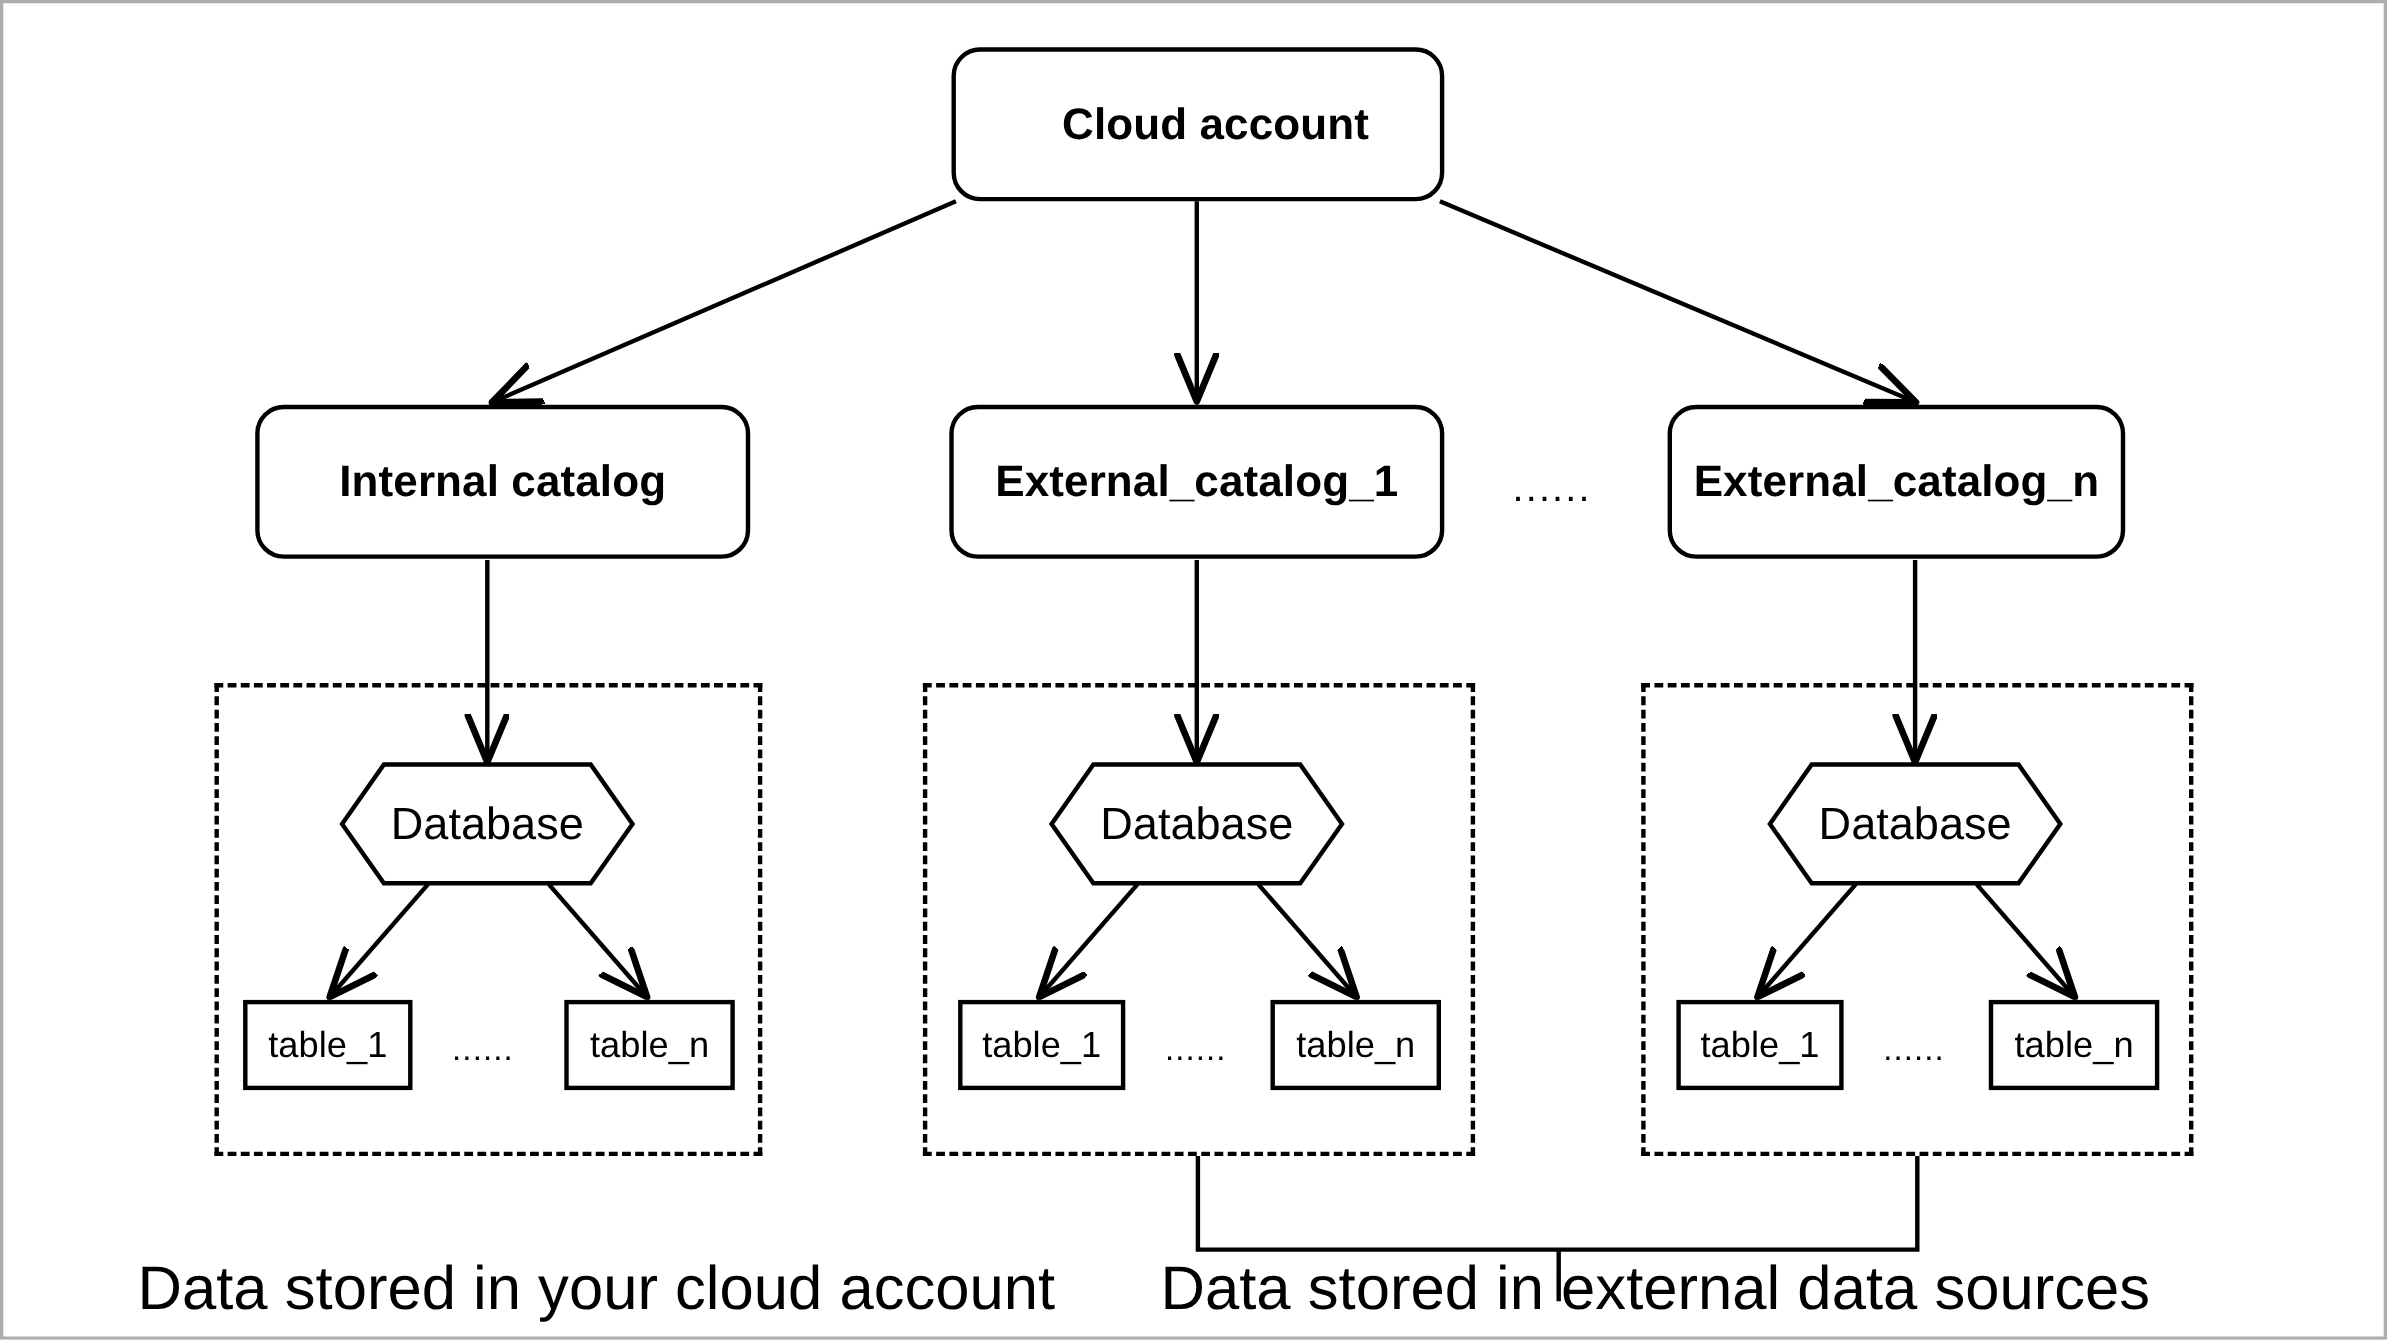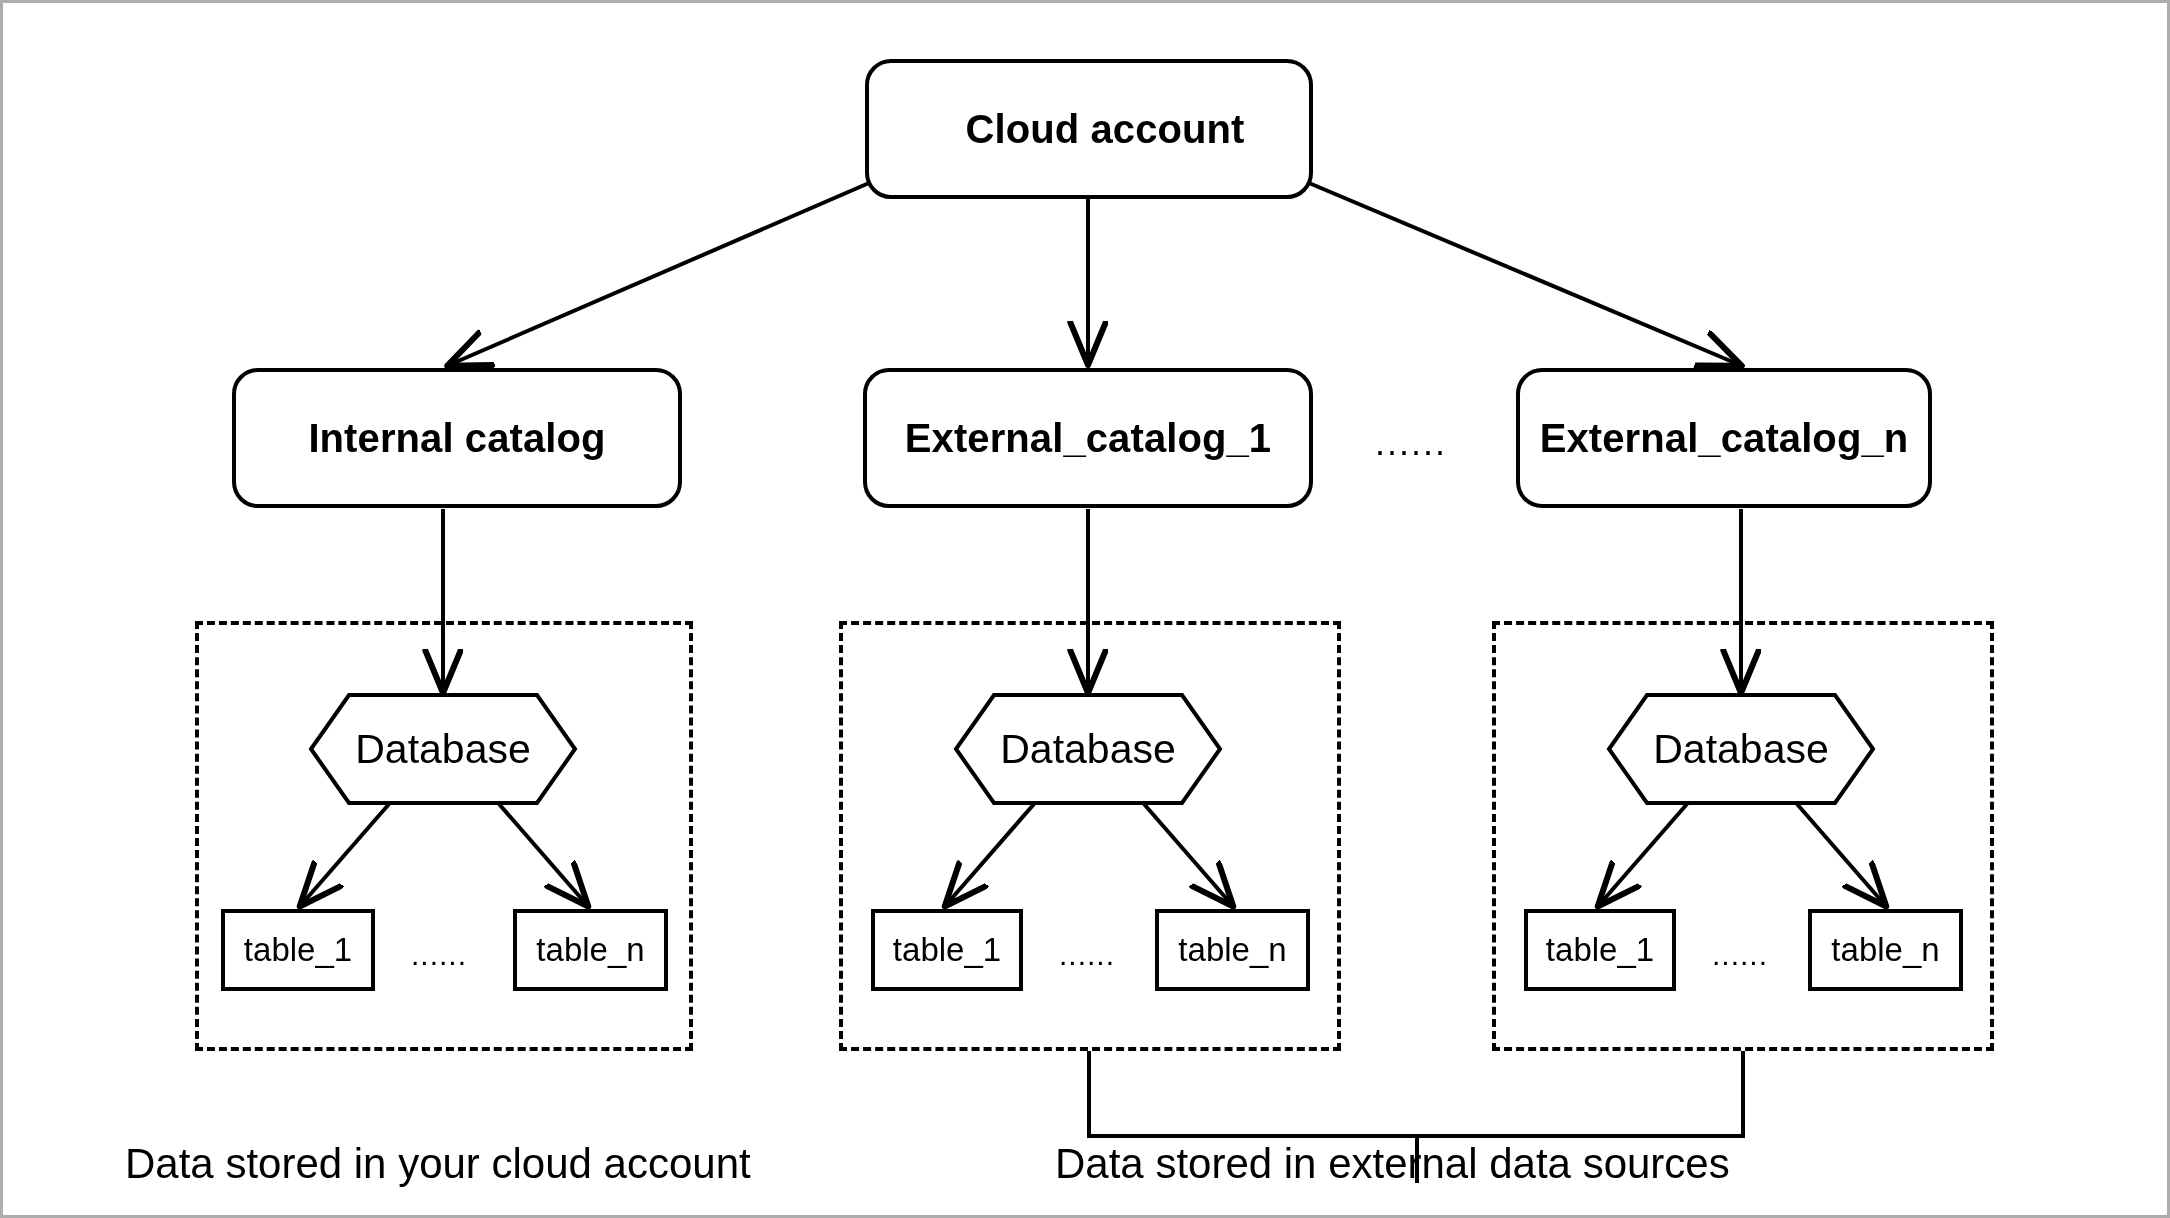--- a/index.html
+++ b/index.html
@@ -68,21 +68,21 @@
     color: #000000;
     font-family: "Liberation Sans", sans-serif;
     line-height: 1;
     white-space: nowrap;
   }
   .ellipsis-big { font-size: 36px; letter-spacing: 2px; }
   .ellipsis-small { font-size: 30px; letter-spacing: 1px; }
   .caption {
     position: absolute;
     color: #000000;
-    font-size: 42px;
+    font-size: 56px;
     font-weight: normal;
     white-space: nowrap;
     line-height: 1;
   }
 </style>
 </head>
 <body>
 
 <div id="canvas">
 
@@ -119,21 +119,21 @@
     <line x1="1794" y1="801" x2="1882" y2="902" stroke="#000000" stroke-width="4" marker-end="url(#arrowhead)"></line>
 
     <path d="M 1086,1048 L 1086,1133 L 1740,1133 L 1740,1048" fill="none" stroke="#000000" stroke-width="4"></path>
     <line x1="1414" y1="1133" x2="1414" y2="1180" stroke="#000000" stroke-width="4"></line>
   </svg>
 
   <div class="dashed-group" style="left:192px; top:618px; width:498px; height:430px;"></div>
   <div class="dashed-group" style="left:836px; top:618px; width:502px; height:430px;"></div>
   <div class="dashed-group" style="left:1489px; top:618px; width:502px; height:430px;"></div>
 
-  <div class="node rounded-node" style="left:862px; top:56px; width:448px; height:140px;padding-left:32px;">
+  <div class="node rounded-node" style="left:862px; top:40px; width:448px; height:140px;padding-left:32px;">
     <span>Cloud account</span>
   </div>
 
   <div class="node rounded-node" style="left:229px; top:365px; width:450px; height:140px;">
     <span>Internal catalog</span>
   </div>
 
   <div class="node rounded-node" style="left:860px; top:365px; width:450px; height:140px;">
     <span>External_catalog_1</span>
   </div>

